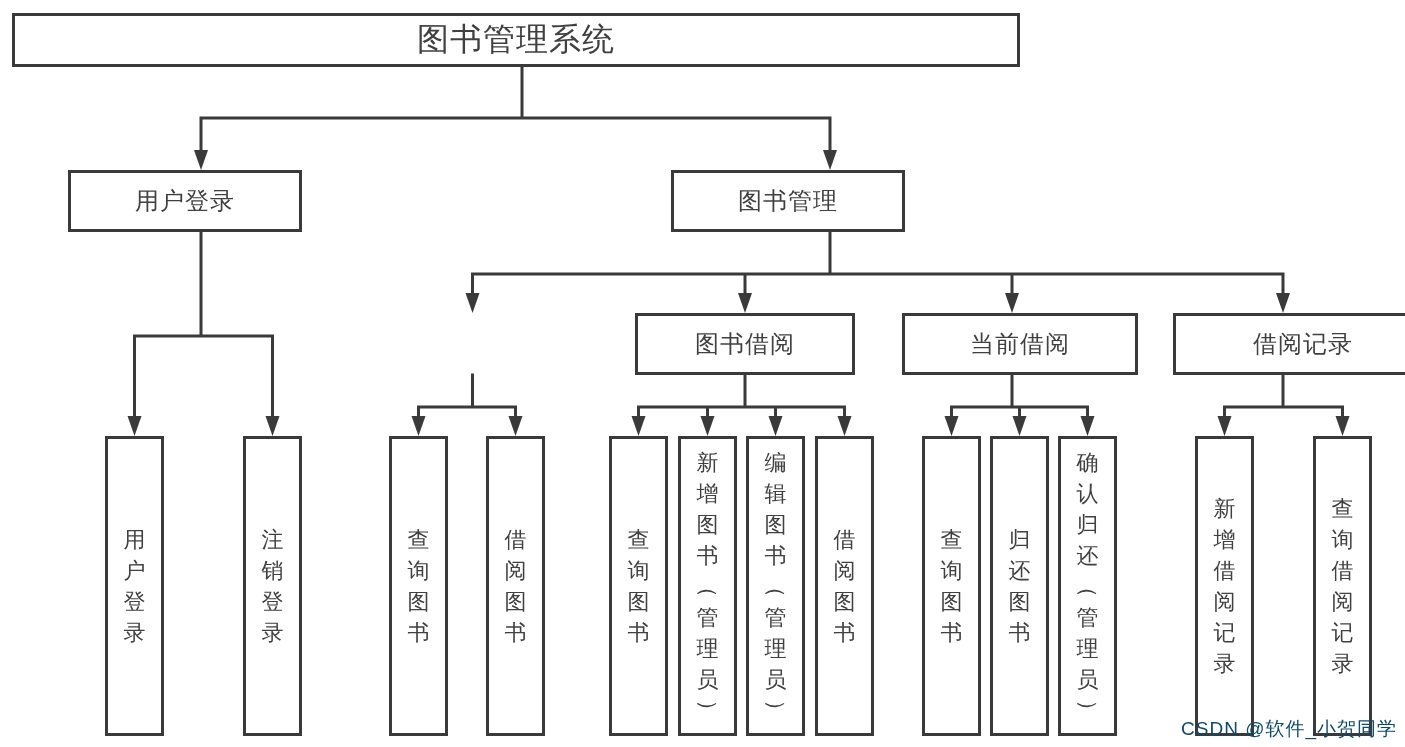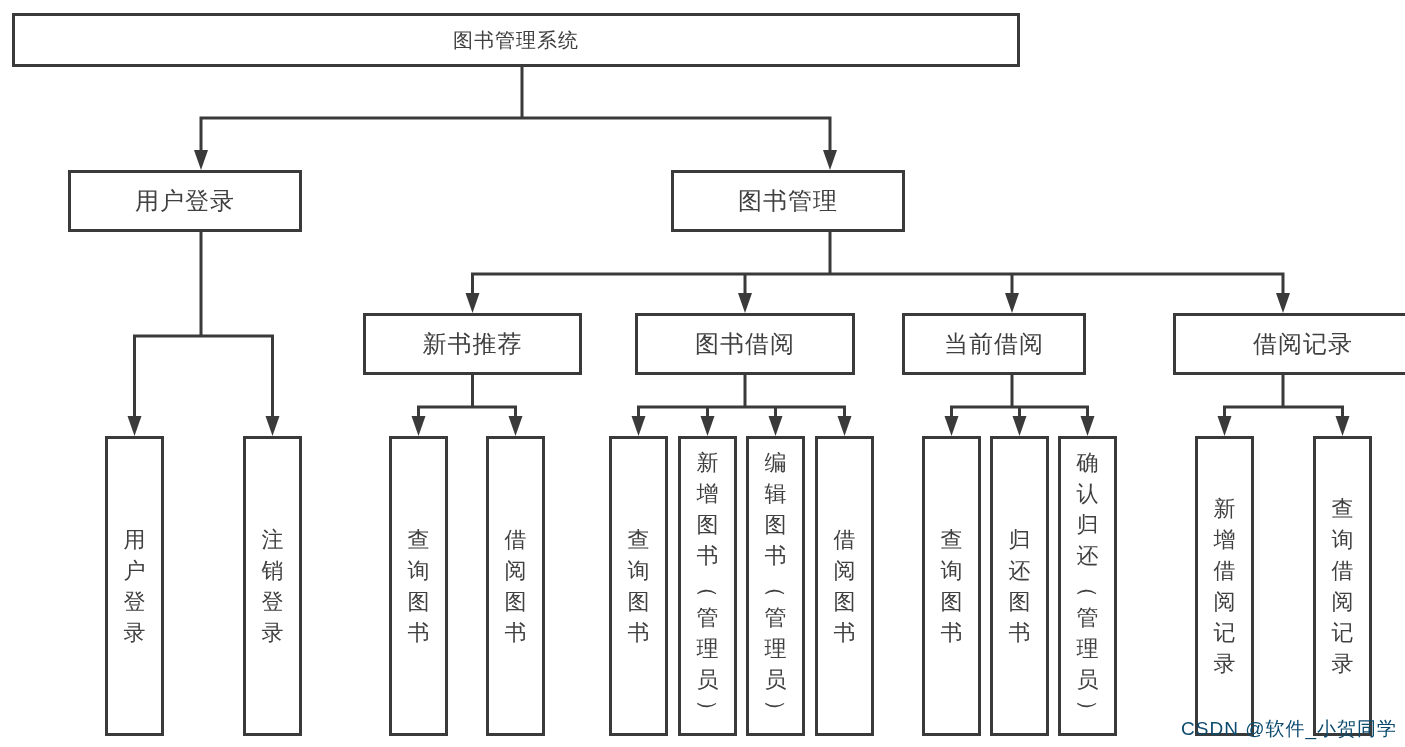--- a/index.html
+++ b/index.html
@@ -21,21 +21,21 @@
     box-sizing: border-box;
     border: 3px solid #3a3a3a;
     background: #ffffff;
     display: flex;
     align-items: center;
     justify-content: center;
     color: #404040;
   }
   .hlabel { font-size: 24px; letter-spacing: 1px; white-space: nowrap; }
   .root-box { left: 12px; top: 13px; width: 1008px; height: 54px; }
-  .root-box .hlabel { font-size: 20px; }
+  .root-box .hlabel { font-size: 32px; }
   .lvl2 { top: 170px; width: 234px; height: 62px; }
   .lvl3 { top: 313px; height: 62px; }
   .leaf {
     top: 436px;
     width: 59px;
     height: 300px;
     flex-direction: column;
     font-size: 22px;
   }
   .vchar {
@@ -107,27 +107,24 @@
     <span class="hlabel">图书管理系统</span>
   </div>
 
   <div class="node lvl2" style="left:68px;">
     <span class="hlabel">用户登录</span>
   </div>
   <div class="node lvl2" style="left:671px;">
     <span class="hlabel">图书管理</span>
   </div>
 
-  <div class="node lvl3" style="left:363px;width:219px;">
-    <span class="hlabel">新书推荐</span>
-  </div>
   <div class="node lvl3" style="left:635px;width:220px;">
     <span class="hlabel">图书借阅</span>
   </div>
-  <div class="node lvl3" style="left:902px;width:184px;">
+  <div class="node lvl3" style="left:902px;width:236px;">
     <span class="hlabel">当前借阅</span>
   </div>
   <div class="node lvl3" style="left:1173px;width:260px;">
     <span class="hlabel">借阅记录</span>
   </div>
 
   <div class="node leaf vtext" style="left:105px;">
       <span class="vchar">用</span>
       <span class="vchar">户</span>
       <span class="vchar">登</span>

